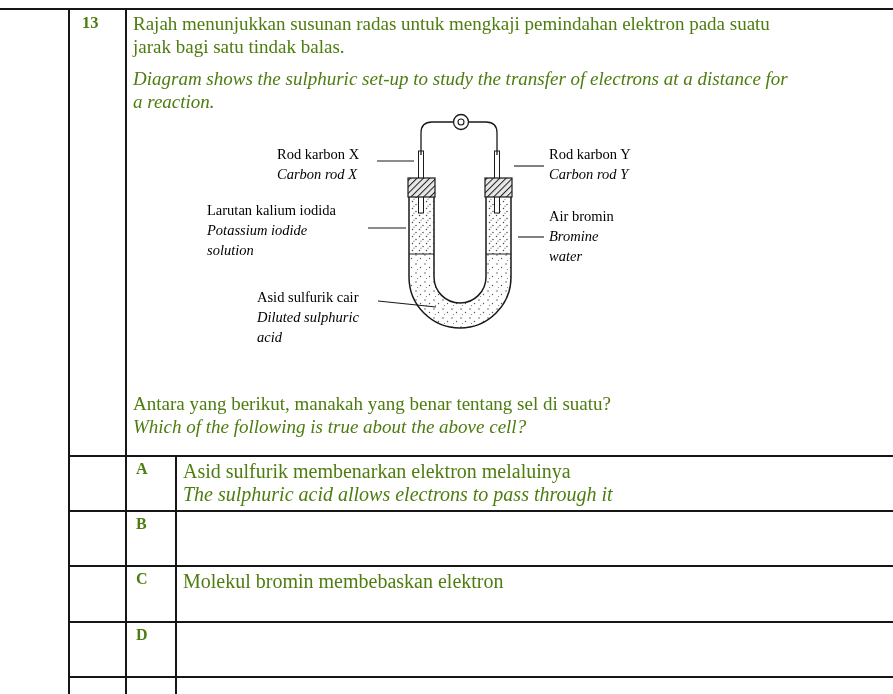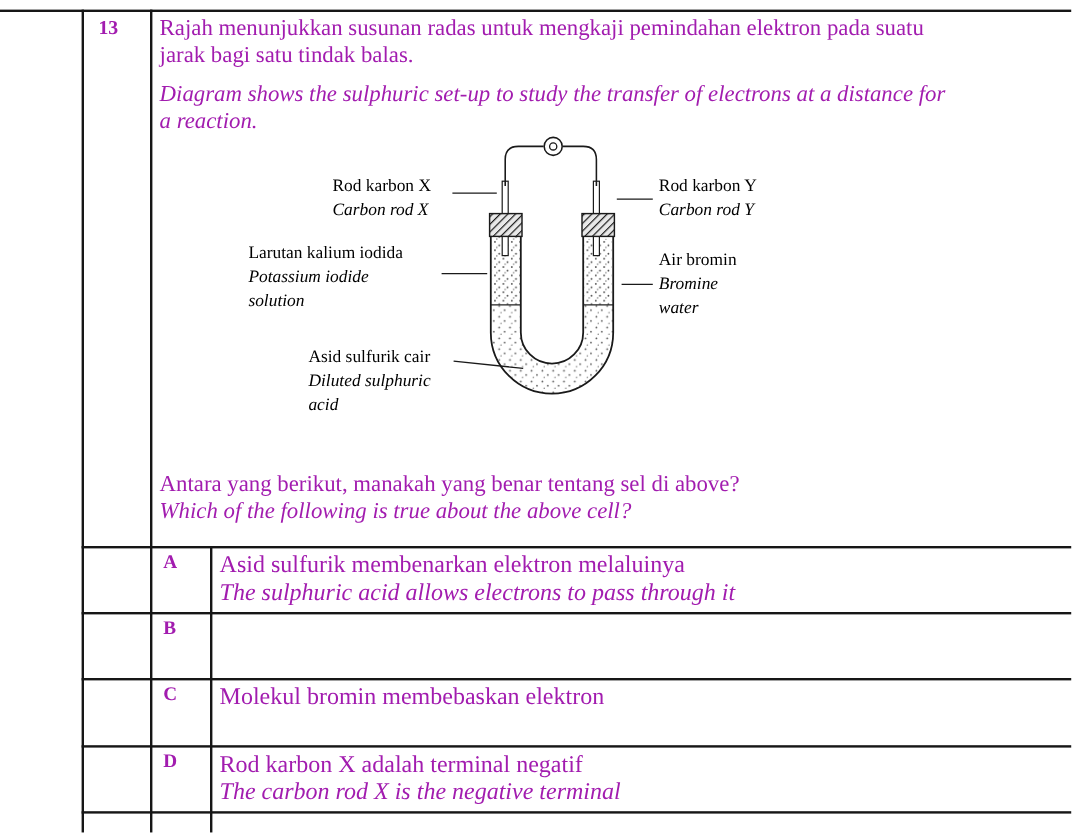--- a/index.html
+++ b/index.html
@@ -1,18 +1,18 @@
 <!DOCTYPE html>
 <html><head>
 <meta charset="utf-8">
 <style>
   html,body{margin:0;padding:0;background:#fff;}
   .page{
     position:relative;width:893px;height:694px;background:#ffffff;
-    font-family:"Liberation Serif", serif;color:#a21caf;overflow:hidden;
+    font-family:"Liberation Serif", serif;color:#4d7c0f;overflow:hidden;
   }
   .line{position:absolute;background:#161616;}
   .qnum{
     position:absolute;left:68px;top:13px;width:57px;
     font-weight:bold;font-size:16.5px;padding-left:14px;box-sizing:border-box;
   }
   .content{position:absolute;left:133px;top:12px;width:712px;}
   .content p{margin:0;font-size:19px;line-height:23px;width:660px;}
   .en{font-style:italic;}
   .ms{font-style:normal;}
@@ -117,21 +117,21 @@
         <text class="ms" x="369" y="112">Air bromin</text>
         <text class="en" x="369" y="132">Bromine</text>
         <text class="en" x="369" y="152">water</text>
 
         <text class="ms" x="77" y="193">Asid sulfurik cair</text>
         <text class="en" x="77" y="213">Diluted sulphuric</text>
         <text class="en" x="77" y="233">acid</text>
       </svg>
     </div>
 
-    <p class="ms prompt-ms">Antara yang berikut, manakah yang benar tentang sel di above?</p>
+    <p class="ms prompt-ms">Antara yang berikut, manakah yang benar tentang sel di suatu?</p>
     <p class="en">Which of the following is true about the above cell?</p>
   </div>
 
   <div class="opt-row" style="top:455px;height:55px;">
     <div class="opt-letter">A</div>
     <div class="opt-body">
       <div class="ms">Asid sulfurik membenarkan elektron melaluinya</div>
       <div class="en">The sulphuric acid allows electrons to pass through it</div>
     </div>
   </div>
@@ -144,19 +144,15 @@
 
   <div class="opt-row" style="top:565px;height:56px;">
     <div class="opt-letter">C</div>
     <div class="opt-body">
       <div class="ms">Molekul bromin membebaskan elektron</div>
     </div>
   </div>
 
   <div class="opt-row" style="top:621px;height:55px;">
     <div class="opt-letter">D</div>
-    <div class="opt-body">
-      <div class="ms">Rod karbon X adalah terminal negatif</div>
-      <div class="en">The carbon rod X is the negative terminal</div>
-    </div>
   </div>
 
 </div>
 
 </body></html>

